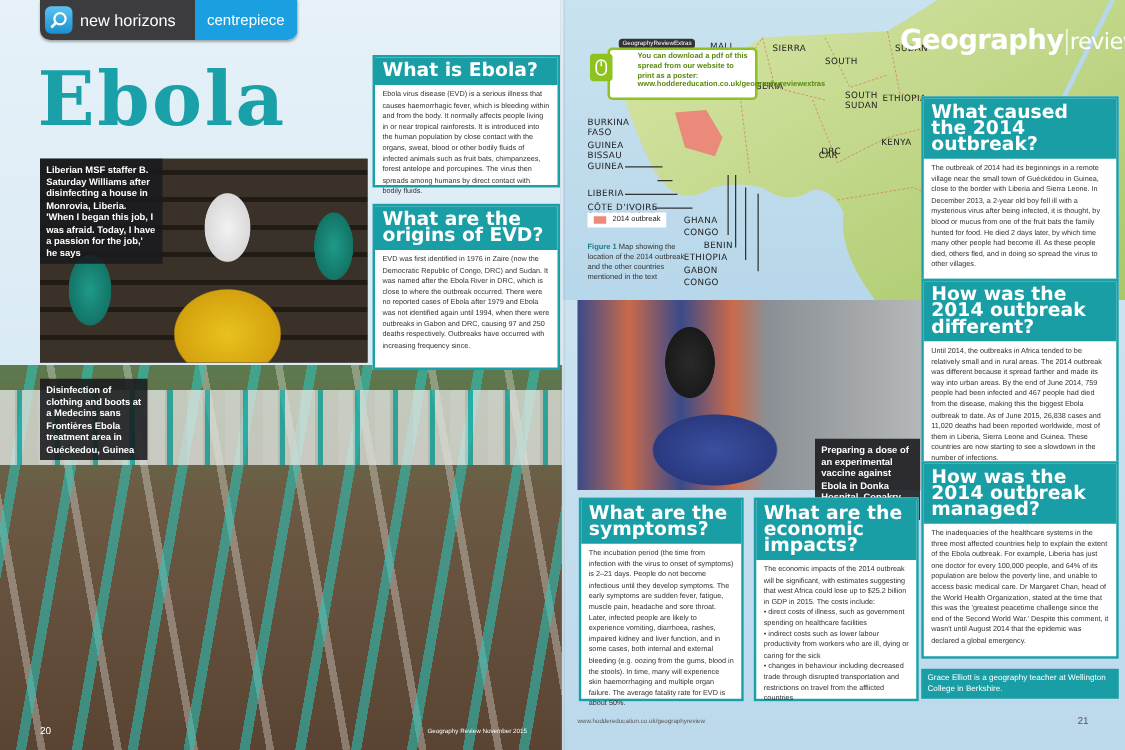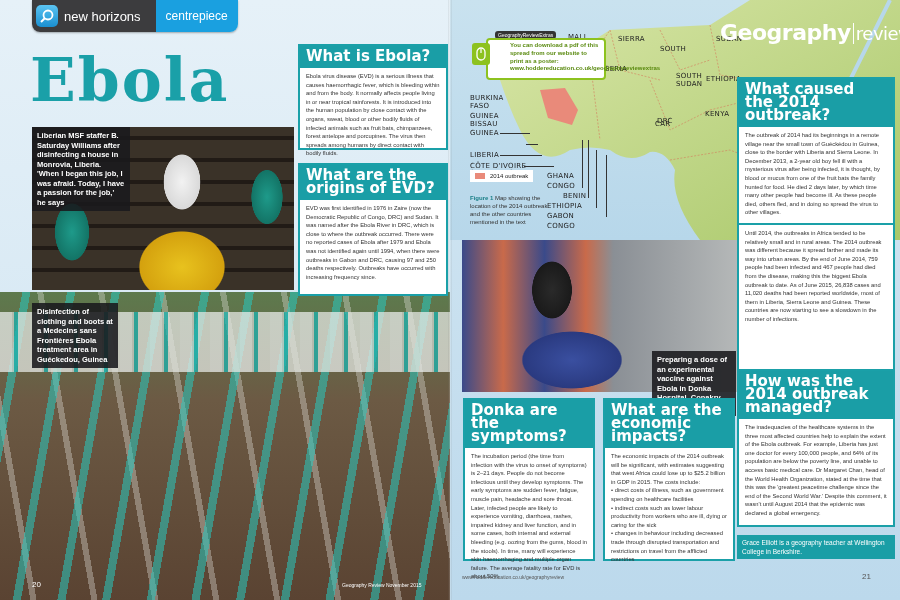--- a/index.html
+++ b/index.html
@@ -202,40 +202,41 @@
 </div>
 
 <div class="brand">
   <span>Geography</span><span class="rv">review</span>
 </div>
 
 <div class="photo photo-vaccine"></div>
 <div class="caption cap-vaccine">Preparing a dose of an experimental vaccine against Ebola in Donka Hospital, Conakry, Guinea</div>
 
 <div class="box box-symptoms">
-  <div class="hd">Donka are the symptoms?</div>
+  <div class="hd">What are the symptoms?</div>
   <div class="bd">The incubation period (the time from infection with the virus to onset of symptoms) is 2–21 days. People do not become infectious until they develop symptoms. The early symptoms are sudden fever, fatigue, muscle pain, headache and sore throat. Later, infected people are likely to experience vomiting, diarrhoea, rashes, impaired kidney and liver function, and in some cases, both internal and external bleeding (e.g. oozing from the gums, blood in the stools). In time, many will experience skin haemorrhaging and multiple organ failure. The average fatality rate for EVD is about 50%.</div>
 </div>
 
 <div class="box box-economic">
   <div class="hd">What are the economic impacts?</div>
   <div class="bd">
     <p>The economic impacts of the 2014 outbreak will be significant, with estimates suggesting that west Africa could lose up to $25.2 billion in GDP in 2015. The costs include:</p>
     <p>• <span>direct costs of illness, such as government spending on healthcare facilities</span></p>
     <p>• <span>indirect costs such as lower labour productivity from workers who are ill, dying or caring for the sick</span></p>
     <p>• <span>changes in behaviour including decreased trade through disrupted transportation and restrictions on travel from the afflicted countries</span></p>
   </div>
 </div>
 
 <div class="box box-caused">
   <div class="hd">What caused the 2014 outbreak?</div>
   <div class="bd">The outbreak of 2014 had its beginnings in a remote village near the small town of Guéckédou in Guinea, close to the border with Liberia and Sierra Leone. In December 2013, a 2-year old boy fell ill with a mysterious virus after being infected, it is thought, by blood or mucus from one of the fruit bats the family hunted for food. He died 2 days later, by which time many other people had become ill. As these people died, others fled, and in doing so spread the virus to other villages.</div>
 </div>
 
 <div class="box box-different">
+  <div class="hd">How was the 2014 outbreak different?</div>
   <div class="bd">Until 2014, the outbreaks in Africa tended to be relatively small and in rural areas. The 2014 outbreak was different because it spread farther and made its way into urban areas. By the end of June 2014, 759 people had been infected and 467 people had died from the disease, making this the biggest Ebola outbreak to date. As of June 2015, 26,838 cases and 11,020 deaths had been reported worldwide, most of them in Liberia, Sierra Leone and Guinea. These countries are now starting to see a slowdown in the number of infections.</div>
 </div>
 
 <div class="box box-managed">
   <div class="hd">How was the 2014 outbreak managed?</div>
   <div class="bd">The inadequacies of the healthcare systems in the three most affected countries help to explain the extent of the Ebola outbreak. For example, Liberia has just one doctor for every 100,000 people, and 64% of its population are below the poverty line, and unable to access basic medical care. Dr Margaret Chan, head of the World Health Organization, stated at the time that this was the 'greatest peacetime challenge since the end of the Second World War.' Despite this comment, it wasn't until August 2014 that the epidemic was declared a global emergency.</div>
 </div>
 
 <div class="author">Grace Elliott is a geography teacher at Wellington College in Berkshire.</div>
 

